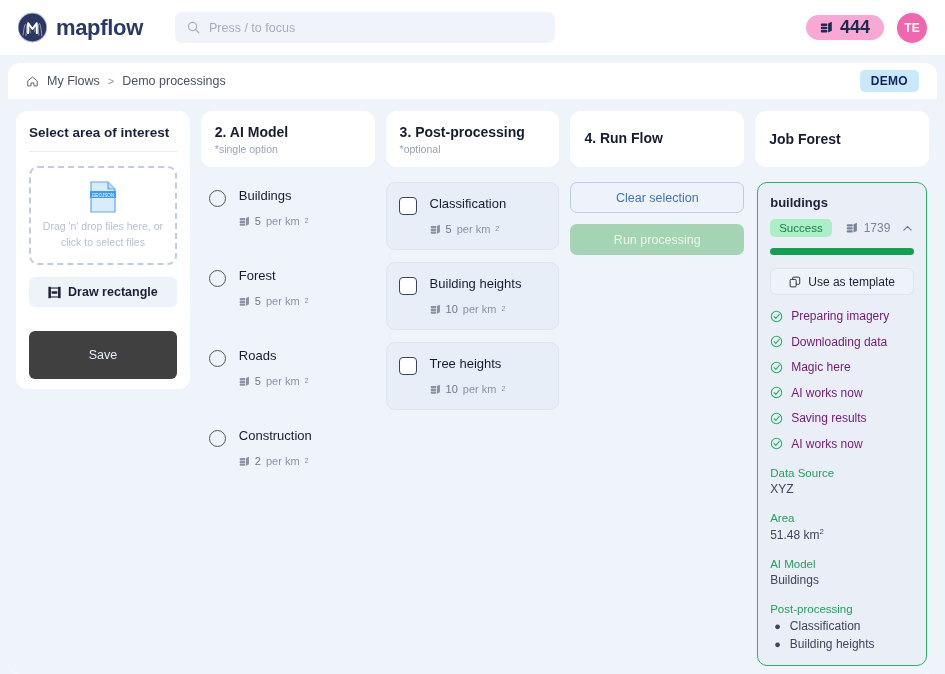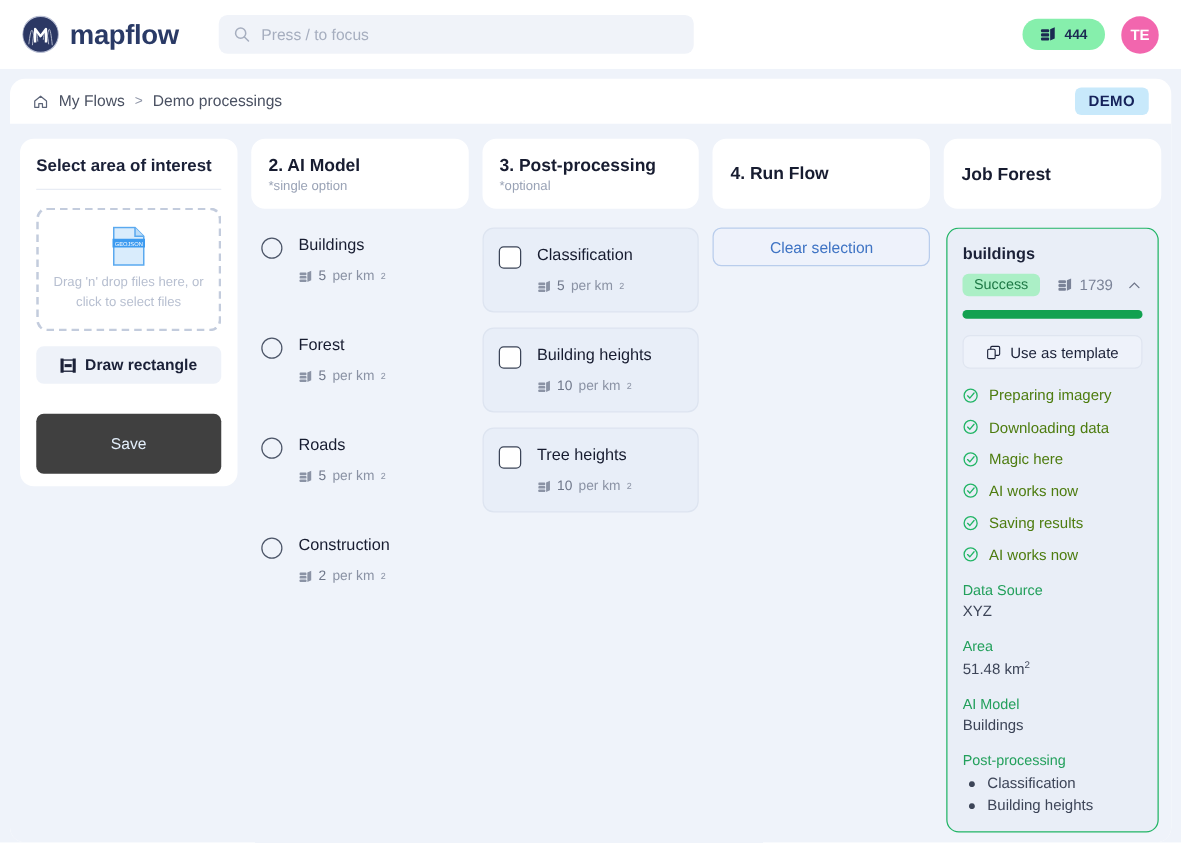--- a/index.html
+++ b/index.html
@@ -41,27 +41,27 @@
     font-family: "Liberation Sans", sans-serif;
     font-size: 12.5px; color: #0f172a; width: 100%;
   }
   .search input::placeholder { color: #a6aebf; }
 
   .topbar-right {
     margin-left: auto;
     display: flex; align-items: center; gap: 13px;
   }
   .credits {
-    background: #86efac;
+    background: #f9a8d4;
     color: #1b2a52;
     border-radius: 14px;
     height: 25px;
     display: flex; align-items: center; gap: 7px;
     padding: 0 14px;
-    font-size: 11px; font-weight: 600;
+    font-size: 18px; font-weight: 600;
   }
   .avatar {
     width: 30px; height: 30px; border-radius: 50%;
     background: #f266ae;
     color: #ffffff;
     display: flex; align-items: center; justify-content: center;
     font-size: 12px; font-weight: 600;
   }
 
   
@@ -260,21 +260,21 @@
     margin-top: 13px;
     height: 27px;
     background: #eef2fa;
     border: 1px solid #dfe5f0;
     border-radius: 6px;
     display: flex; align-items: center; justify-content: center; gap: 7px;
     font-size: 12px; color: #1b2138;
     cursor: pointer;
   }
   .steps { margin-top: 14px; display: flex; flex-direction: column; gap: 11.5px; }
-  .step { display: flex; align-items: center; gap: 8px; font-size: 12px; color: #4d7c0f; }
+  .step { display: flex; align-items: center; gap: 8px; font-size: 12px; color: #701a75; }
   .info-block { margin-top: 16px; }
   .info-label { font-size: 11.5px; color: #23a05c; }
   .info-value { font-size: 12px; color: #3d4558; margin-top: 3px; }
   .bullets { margin-top: 4px; }
   .bullet {
     display: flex; gap: 9px; align-items: baseline;
     font-size: 12px; color: #3d4558;
     padding-left: 4px; margin-top: 4px;
   }
   .bullet .dot { font-size: 11px; line-height: 1; }
@@ -517,20 +517,23 @@
       </div>
 
       <div class="col">
         <div class="col-head">
           <h3>4. Run Flow</h3>
           <div class="sub"></div>
         </div>
         <div class="btn-clear">
           <span>Clear selection</span>
         </div>
+        <div class="btn-run">
+          <span>Run processing</span>
+        </div>
       </div>
 
       <div class="col">
         <div class="col-head">
           <h3>Job Forest</h3>
         </div>
 
         <div class="job-scroll">
           <div class="job-card">
             <div class="job-title">buildings</div>

